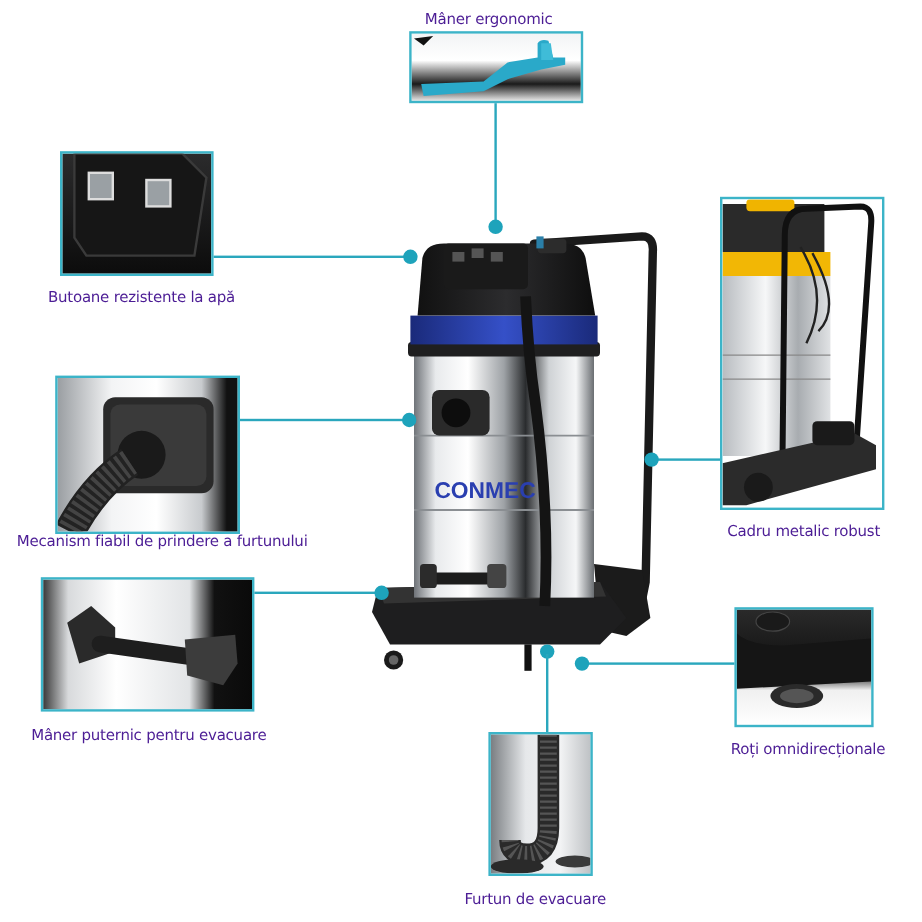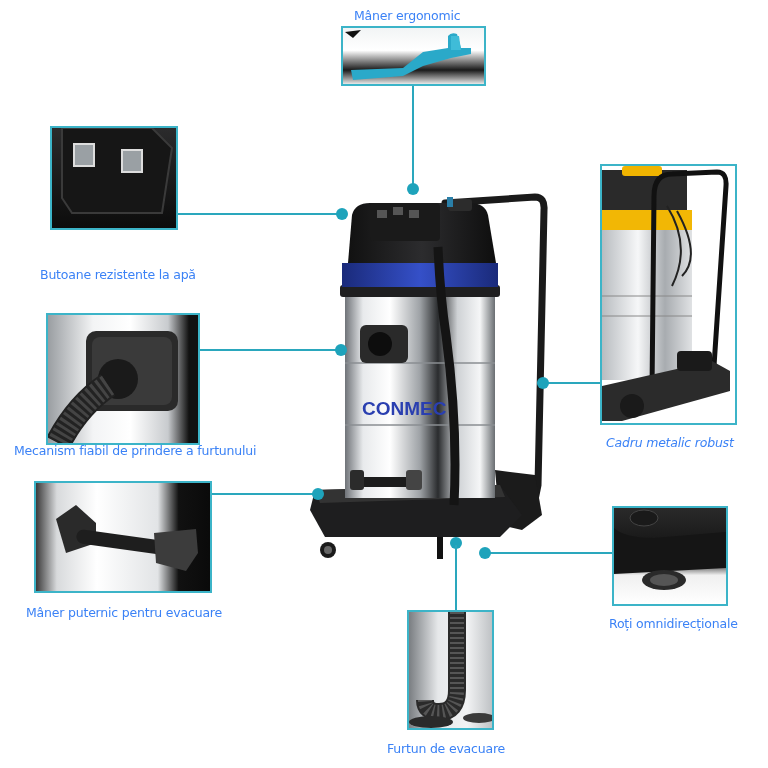--- a/index.html
+++ b/index.html
@@ -1,19 +1,19 @@
 <!DOCTYPE html>
 <html><head>
 <meta charset="utf-8">
 <style>
   html,body{margin:0;padding:0;background:#ffffff;}
   body{width:768px;height:768px;position:relative;overflow:hidden;font-family:"DejaVu Sans","Liberation Sans",sans-serif;}
   .abs{position:absolute;}
   .inset{position:absolute;box-sizing:border-box;border:2px solid #3cb4c8;overflow:hidden;background:#222;}
-  .label{position:absolute;font-size:12.5px;color:#3b82f6;white-space:nowrap;letter-spacing:-0.2px;}
+  .label{position:absolute;font-size:12.5px;color:#4c1d95;white-space:nowrap;letter-spacing:-0.2px;}
   .hline{position:absolute;height:2px;background:#2aa7bd;}
   .vline{position:absolute;width:2px;background:#2aa7bd;}
   .dot{position:absolute;width:12px;height:12px;border-radius:50%;background:#1ea3bb;}
   svg{display:block;}
 </style>
 </head>
 <body>
 
 <div class="abs" style="left:300px;top:185px;width:250px;height:395px;text-decoration:underline;">
   <svg width="250" height="395" viewBox="0 0 250 395">
@@ -90,21 +90,21 @@
 <div class="vline" style="left:412px;top:86px;height:100px;"></div>
 <div class="dot" style="left:407px;top:183px;"></div>
 
 <div class="inset" style="left:50px;top:126px;width:128px;height:104px;background:linear-gradient(180deg,#2b2b2c,#0c0c0c);">
   <svg width="124" height="100" viewBox="0 0 124 100">
     <path d="M10 0 L100 0 L120 20 L110 85 L20 85 L10 70 Z" fill="#161616" stroke="#3a3a3a" stroke-width="2"></path>
     <rect x="22" y="16" width="20" height="22" fill="#9aa0a4" stroke="#ddd" stroke-width="2"></rect>
     <rect x="70" y="22" width="20" height="22" fill="#9aa0a4" stroke="#ddd" stroke-width="2"></rect>
   </svg>
 </div>
-<div class="label" style="left:40px;top:240px;margin-top:27px;">Butoane rezistente la apă</div>
+<div class="label" style="left:40px;top:240px;">Butoane rezistente la apă</div>
 <div class="hline" style="left:178px;top:213px;width:162px;"></div>
 <div class="dot" style="left:336px;top:208px;"></div>
 
 <div class="inset" style="left:46px;top:313px;width:154px;height:132px;background:linear-gradient(90deg,#9a9ea2 0%,#f3f4f5 30%,#ffffff 55%,#c8cbce 80%,#111 94%);">
   <svg width="150" height="128" viewBox="0 0 150 128">
     <rect x="38" y="16" width="92" height="80" rx="10" fill="#2a2a2a"></rect>
     <rect x="44" y="22" width="80" height="68" rx="8" fill="#3a3a3a"></rect>
     <circle cx="70" cy="64" r="20" fill="#1a1a1a"></circle>
     <path d="M60 70 Q30 90 10 128" fill="none" stroke="#222" stroke-width="26"></path>
     <path d="M60 70 Q30 90 10 128" fill="none" stroke="#444" stroke-width="22" stroke-dasharray="3 3"></path>
@@ -141,21 +141,21 @@
     <rect x="0" y="64" width="90" height="150" fill="url(#steel2)"></rect>
     <line x1="0" y1="130" x2="90" y2="130" stroke="#888"></line>
     <line x1="0" y1="150" x2="90" y2="150" stroke="#888"></line>
     <path d="M50 225 L52 30 Q52 8 70 8 L115 6 Q125 6 124 20 L112 200" fill="none" stroke="#111" stroke-width="5"></path>
     <path d="M65 40 Q90 80 70 120 M75 45 Q100 90 80 110" fill="none" stroke="#222" stroke-width="2"></path>
     <path d="M0 220 L110 195 L128 205 L128 225 L20 255 L0 255 Z" fill="#2b2b2b"></path>
     <circle cx="30" cy="240" r="12" fill="#1a1a1a"></circle>
     <rect x="75" y="185" width="35" height="20" rx="4" fill="#1a1a1a"></rect>
   </svg>
 </div>
-<div class="label" style="left:606px;top:435px;font-style:italic;">Cadru metalic robust</div>
+<div class="label" style="left:606px;top:435px;">Cadru metalic robust</div>
 <div class="hline" style="left:546px;top:382px;width:54px;"></div>
 <div class="dot" style="left:537px;top:377px;"></div>
 
 <div class="inset" style="left:612px;top:506px;width:116px;height:100px;background:linear-gradient(180deg,#2a2a2a 0%,#0e0e0e 55%,#f0f0f0 70%,#ffffff 100%);">
   <svg width="112" height="96" viewBox="0 0 112 96">
     <ellipse cx="30" cy="10" rx="14" ry="8" fill="#1a1a1a" stroke="#444"></ellipse>
     <path d="M0 20 Q10 30 40 30 L112 24 L112 60 L0 66 Z" fill="#151515"></path>
     <ellipse cx="50" cy="72" rx="22" ry="10" fill="#2a2a2a"></ellipse>
     <ellipse cx="50" cy="72" rx="14" ry="6" fill="#555"></ellipse>
   </svg>

